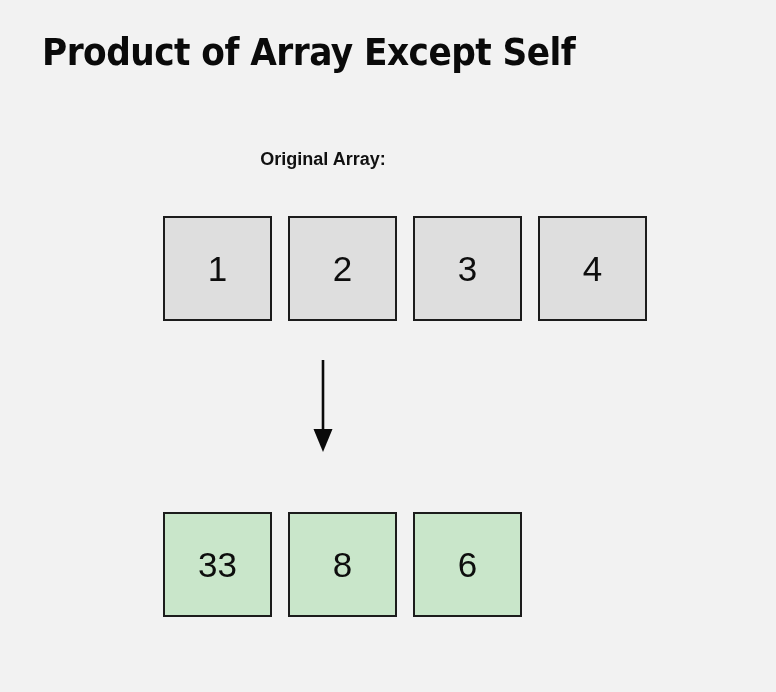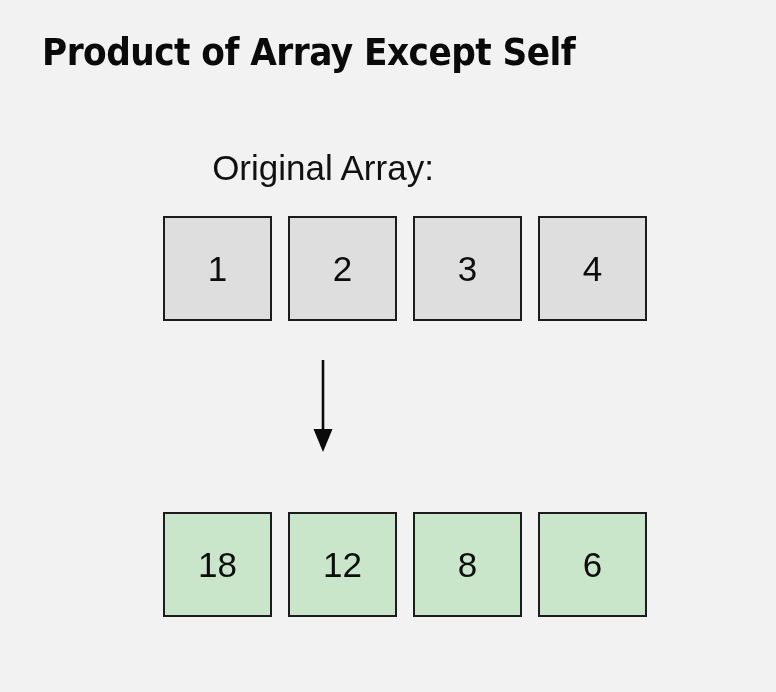--- a/index.html
+++ b/index.html
@@ -34,22 +34,22 @@
     line-height: 1.18;
     white-space: nowrap;
     transform: scaleX(0.93);
     transform-origin: left top;
   }
 
   
   .section-label {
     position: absolute;
     font-family: "Liberation Sans", sans-serif;
-    font-size: 35px;
-    font-weight: 400;
+    font-size: 18px;
+    font-weight: 700;
     color: #111111;
     white-space: nowrap;
     line-height: 1;
   }
   .label-original {
     left: 323px;
     top: 150px;
     transform: translateX(-50%);
   }
   .label-result {
@@ -122,24 +122,21 @@
   <div class="arrow-wrap">
     <svg width="30" height="96" viewBox="0 0 30 96" xmlns="http://www.w3.org/2000/svg">
       <line x1="15" y1="0" x2="15" y2="74" stroke="#0a0a0a" stroke-width="2.6"></line>
       <polygon points="15,92 5.5,69 24.5,69" fill="#0a0a0a"></polygon>
     </svg>
   </div>
 
 
   <div class="array-row row-result">
     <div class="cell cell-result">
-      <span>18</span>
-    </div>
-    <div class="cell cell-result">
-      <span>12</span>
+      <span>33</span>
     </div>
     <div class="cell cell-result">
       <span>8</span>
     </div>
     <div class="cell cell-result">
       <span>6</span>
     </div>
   </div>
 
 </div>

